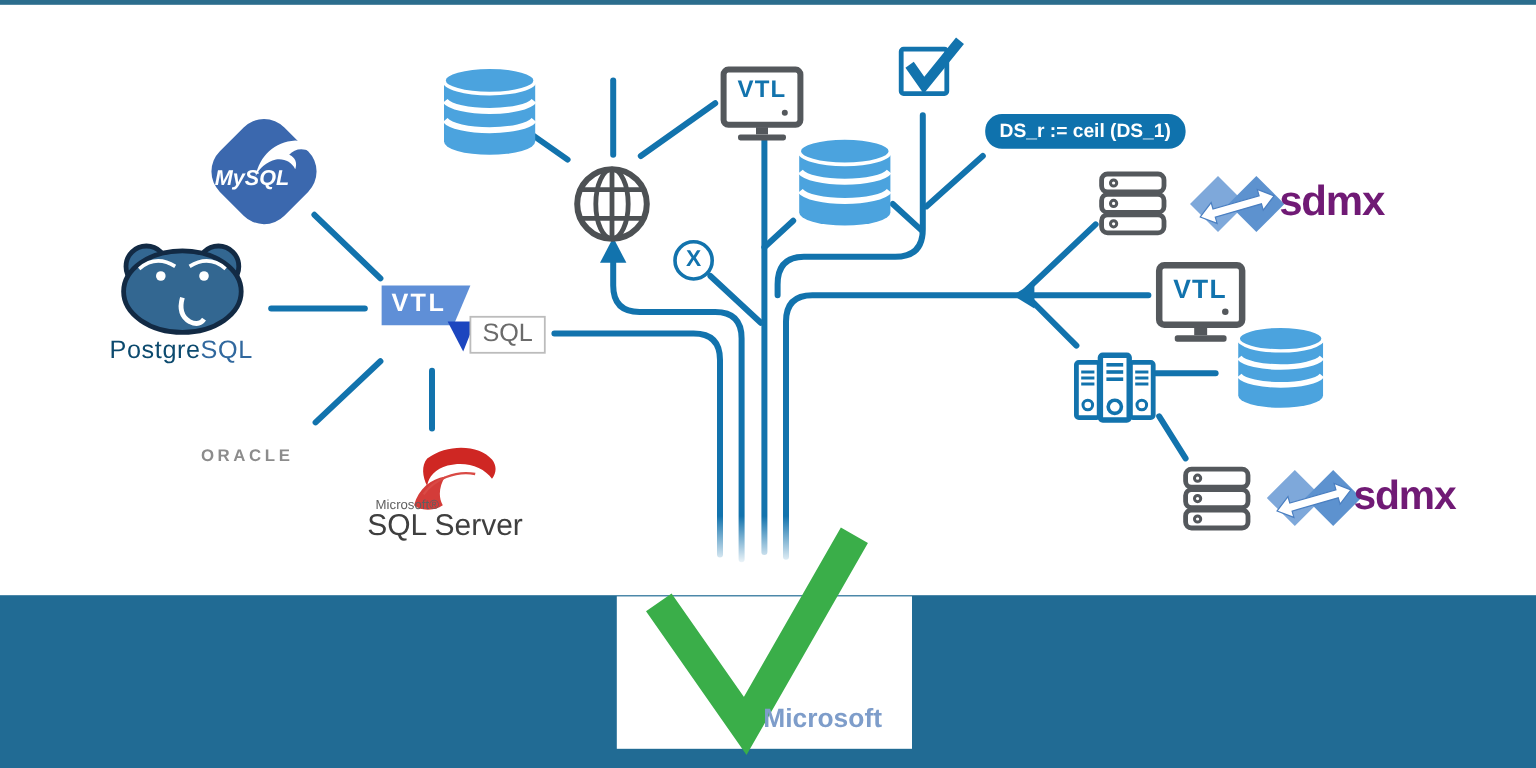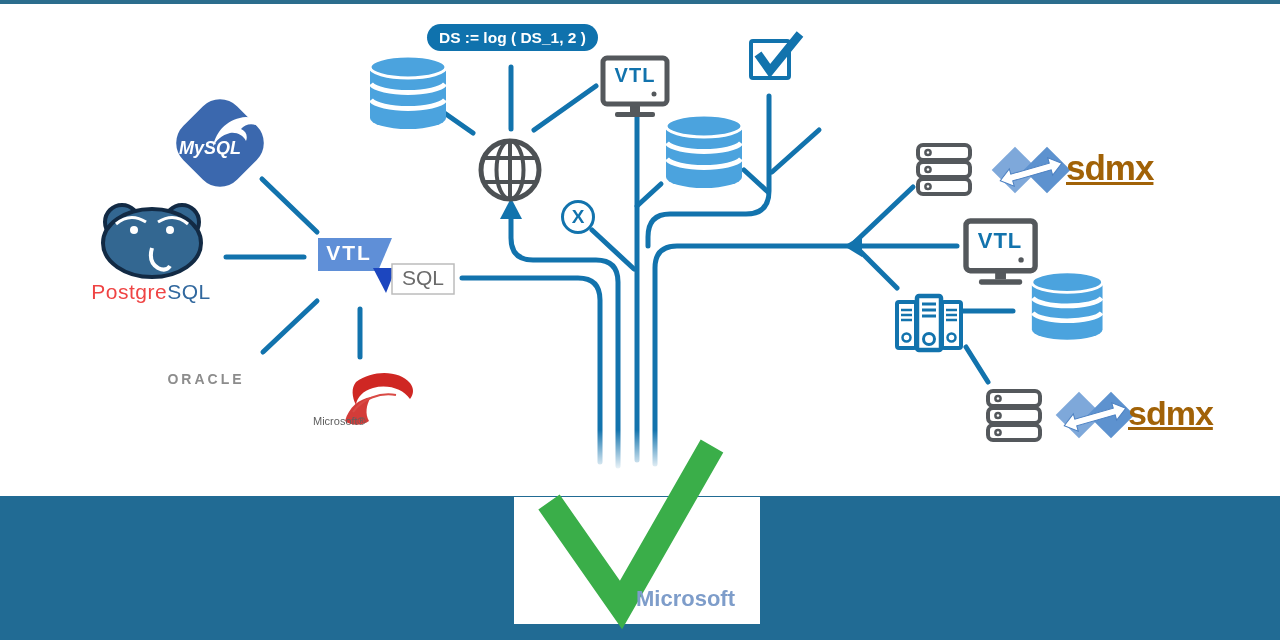--- a/index.html
+++ b/index.html
@@ -17,28 +17,28 @@
   #pill-ceil{left:821px;top:95px;height:29px;font-size:16px;}
   .vtl-label{color:#1273ad;font-weight:700;text-align:center;letter-spacing:1px;}
   #monitor-top-label{left:606px;top:64px;width:58px;font-size:20px;}
   #monitor-right-label{left:967px;top:228px;width:66px;font-size:22px;}
   #flag-vtl{left:320px;top:241px;width:58px;font-size:21px;color:#fff;font-weight:700;
             text-align:center;letter-spacing:2px;}
   #flag-sql{left:392px;top:266px;width:62px;font-size:21px;color:#6b6b6b;text-align:center;}
   #mysql-label{left:174px;top:138px;width:72px;text-align:center;color:#fff;font-weight:700;
                font-style:italic;font-size:18px;}
   #postgres-label{left:88px;top:280px;width:126px;text-align:center;font-size:21px;letter-spacing:.5px;}
-  #postgres-label .pg-pre{color:#ef4444;}
+  #postgres-label .pg-pre{color:#0c4a6e;}
   #postgres-label .pg-sql{color:#31689e;}
   #oracle-strip{left:136px;top:371px;width:140px;height:21px;background:#fff;}
   #oracle-label{left:138px;top:371px;width:136px;text-align:center;font-size:14px;font-weight:700;
                 color:#8c8c8c;letter-spacing:3px;}
   #ms-label{left:313px;top:415px;font-size:11px;color:#5f5f5f;}
   #sqlserver-label{left:306px;top:424px;font-size:25px;color:#3f3f3f;}
-  .sdmx-label{font-weight:700;color:#a16207;letter-spacing:-1px;text-decoration:underline;}
+  .sdmx-label{font-weight:700;color:#701a75;letter-spacing:-1px;}
   #sdmx-top-label{left:1066px;top:148px;font-size:35px;}
   #sdmx-bottom-label{left:1128px;top:394px;font-size:34px;}
   #x-badge{left:561px;top:200px;width:34px;height:34px;border:3px solid #1273ad;border-radius:50%;
            display:flex;align-items:center;justify-content:center;color:#1273ad;font-weight:700;
            font-size:19px;background:#fff;box-sizing:border-box;}
   #logo-tl{left:654px;top:517px;font-size:84px;font-weight:700;color:#7e9dca;letter-spacing:-5px;
            line-height:1;}
   #logo-framework{left:636px;top:586px;font-size:22px;font-weight:700;color:#7e9dca;}
 </style>
 </head>
@@ -190,36 +190,37 @@
 
     <g fill="#cf2723">
       <path d="M356 382 C374 369 400 371 410 383 C414 388 414 394 410 399 C403 389 388 384 373 388 C363 391 357 397 356 405 C352 397 351 388 356 382 Z"></path>
       <path d="M345 421 C349 407 359 399 371 397 C366 405 365 414 369 421 C362 426 351 426 345 421 Z" opacity="0.9"></path>
       <path d="M353 412 C362 399 380 392 396 395" stroke="#d94a45" stroke-width="2" fill="none"></path>
     </g>
 
     <path d="M549 502 L621 605 L712 446" fill="none" stroke="#3aae49" stroke-width="26" stroke-linejoin="miter"></path>
   </svg>
 
-  <div id="pill-log" class="abs z3 pill">DS := log ( DS_1, 2 )</div>
+  <div id="pill-ceil" class="abs z3 pill">DS_r := ceil (DS_1)</div>
 
   <div id="monitor-top-label" class="abs z3 vtl-label">VTL</div>
   <div id="monitor-right-label" class="abs z3 vtl-label">VTL</div>
 
   <div id="flag-vtl" class="abs z3">VTL</div>
   <div id="flag-sql" class="abs z3">SQL</div>
 
   <div id="mysql-label" class="abs z3">MySQL</div>
 
   <div id="postgres-label" class="abs z3"><span class="pg-pre">Postgre</span><span class="pg-sql">SQL</span></div>
 
   <div id="oracle-strip" class="abs z3"></div>
   <div id="oracle-label" class="abs z3">ORACLE</div>
 
   <div id="ms-label" class="abs z3">Microsoft®</div>
+  <div id="sqlserver-label" class="abs z3">SQL Server</div>
 
   <div id="sdmx-top-label" class="abs z3 sdmx-label">sdmx</div>
   <div id="sdmx-bottom-label" class="abs z3 sdmx-label">sdmx</div>
 
   <div id="x-badge" class="abs z3">X</div>
 
   <div id="logo-framework" class="abs z3">Microsoft</div>
 
 </div>
 

